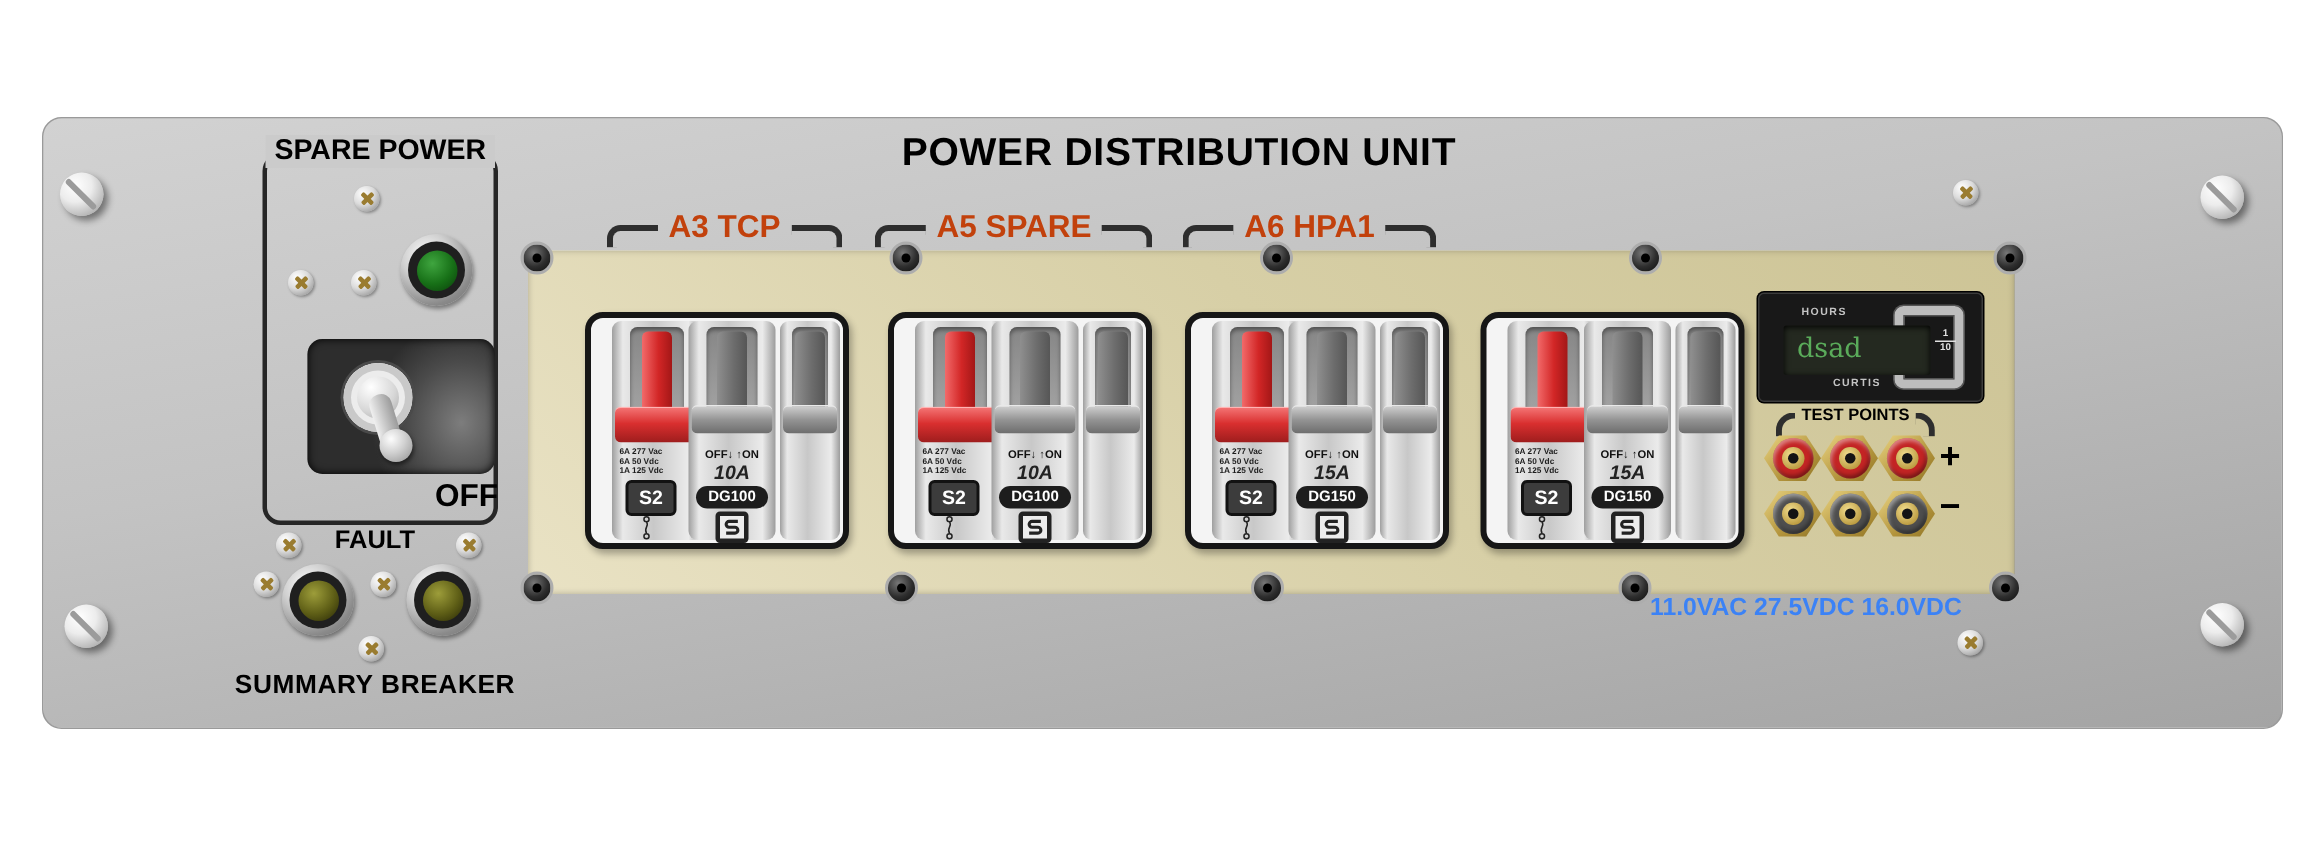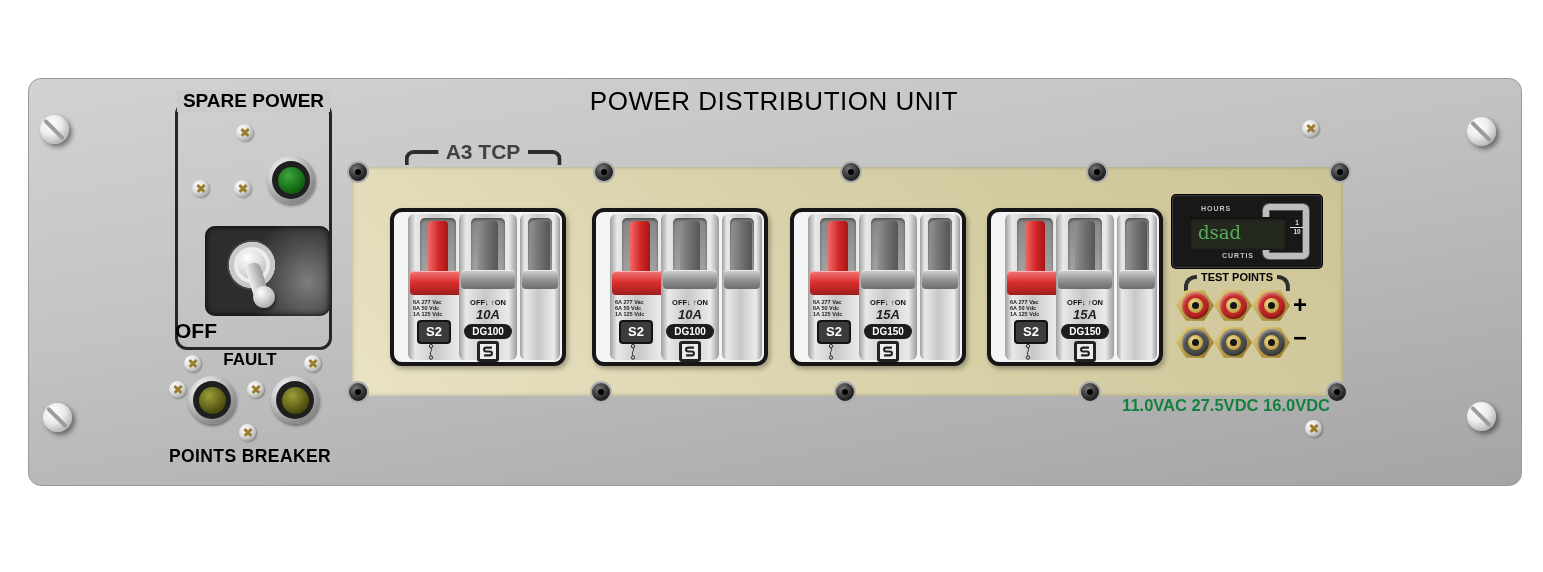--- a/index.html
+++ b/index.html
@@ -4,21 +4,21 @@
 <style>
   html,body{margin:0;padding:0;background:#fff;}
   .stage{position:relative;width:1543px;height:572px;background:#ffffff;overflow:hidden;
          font-family:"Liberation Sans",sans-serif;-webkit-font-smoothing:antialiased;}
   .abs{position:absolute;}
 
   
   .panel{left:28px;top:78px;width:1492px;height:406px;border-radius:13px;
          background:linear-gradient(170deg,#d2d2d2 0%,#c3c3c3 40%,#a4a4a4 100%);
          border:1px solid #9a9a9a;}
-  .title{left:28px;top:86px;width:1492px;text-align:center;font-size:26px;font-weight:normal;color:#000;letter-spacing:.5px;}
+  .title{left:28px;top:86px;width:1492px;text-align:center;font-size:26px;font-weight:bold;color:#000;letter-spacing:.5px;padding-left:12px;}
 
   
   .bigscrew{width:29px;height:29px;border-radius:50%;
             background:radial-gradient(circle at 35% 30%,#ffffff,#ececec 40%,#b9b9b9 75%,#8d8d8d);
             box-shadow:3px 3px 5px rgba(0,0,0,.45);}
   .bigscrew .slot{position:absolute;left:12px;top:1px;width:4px;height:27px;border-radius:2px;
             background:#9b9b9b;transform:rotate(-45deg);}
   .phillips{width:17px;height:17px;border-radius:50%;
             background:radial-gradient(circle at 35% 30%,#ffffff,#dcdcdc 45%,#a3a3a3 80%);
             box-shadow:1px 1px 2px rgba(0,0,0,.35);}
@@ -26,21 +26,21 @@
   .phillips i.a{transform:rotate(45deg);} .phillips i.b{transform:rotate(-45deg);}
   .blackscrew{width:22px;height:22px;border-radius:50%;border:2px solid #adadad;box-sizing:border-box;
             background:radial-gradient(circle at 38% 32%,#777777,#2e2e2e 55%,#0c0c0c);}
   .blackscrew b{position:absolute;left:6px;top:6px;width:6px;height:6px;border-radius:50%;background:#000;}
 
   
   .mpbox{left:175px;top:102px;width:157px;height:248px;border:3.5px solid #262626;border-radius:12px;box-sizing:border-box;}
   .mplabel{left:175px;top:90px;width:157px;text-align:center;}
   .mplabel span{display:inline-block;background:#cbcbcb;padding:0 6px;font-size:19px;font-weight:bold;color:#000;}
   .onlabel{left:175px;top:201px;width:157px;text-align:center;font-size:21px;font-weight:bold;}
-  .offlabel{left:175px;top:319px;width:157px;text-align:left;font-size:21px;font-weight:bold;}
+  .offlabel{left:175px;top:319px;width:157px;text-align:right;font-size:21px;font-weight:bold;}
   .lamp{border-radius:50%;display:flex;align-items:center;justify-content:center;
         background:radial-gradient(circle at 35% 30%,#fdfdfd,#cfcfcf 35%,#8a8a8a 72%,#707070);
         box-shadow:1px 2px 3px rgba(0,0,0,.4);}
   .lamp .ring{width:38px;height:38px;border-radius:50%;background:#1f1f1f;display:flex;align-items:center;justify-content:center;}
   .lamp .lens{width:27px;height:27px;border-radius:50%;}
   .lens.green{background:radial-gradient(circle at 38% 32%,#3fa53f,#177017 55%,#0a3c0a);}
   .lens.olive{background:radial-gradient(circle at 38% 32%,#9d9d3a,#5e5e16 55%,#262606);}
   .tbox{left:205px;top:226px;width:125px;height:90px;border-radius:10px;
         background:radial-gradient(ellipse 75px 85px at 82% 62%,#7d7d7d,#4a4a4a 48%,#2d2d2d 80%);
         box-shadow:inset 0 0 6px #000;}
@@ -56,21 +56,21 @@
   .faultlabel{left:160px;top:350px;width:180px;text-align:center;font-size:17px;font-weight:bold;}
   .summary{left:100px;top:446px;width:300px;text-align:center;font-size:17.5px;font-weight:bold;letter-spacing:.4px;}
 
   
   .tan{left:352px;top:167px;width:991px;height:229px;
        background:linear-gradient(225deg,#cdc496 0%,#d7cfa6 45%,#e9e2c4 100%);
        box-shadow:inset 0 0 4px rgba(0,0,0,.25);}
 
   
   .glabel{top:140px;display:flex;align-items:flex-start;gap:7px;transform:translateX(-50%);}
-  .glabel .gtext{font-size:21px;font-weight:bold;color:#404040;white-space:nowrap;}
+  .glabel .gtext{font-size:21px;font-weight:bold;color:#c2410c;white-space:nowrap;}
   .hook{width:34px;height:15px;margin-top:10px;box-sizing:border-box;}
   .hl{border-top:4px solid #2e2e2e;border-left:4px solid #2e2e2e;border-top-left-radius:9px;}
   .hr{border-top:4px solid #2e2e2e;border-right:4px solid #2e2e2e;border-top-right-radius:9px;}
 
   
   .module{top:208px;width:176px;height:158px;border:4px solid #161616;border-radius:12px;box-sizing:border-box;
           background:#f4f4f4;box-shadow:2px 3px 5px rgba(0,0,0,.3);}
   .pole{position:absolute;top:2px;height:146px;border-radius:6px;
         background:linear-gradient(to right,#9f9f9f 0,#e9e9e9 12%,#c8c8c8 46%,#ebebeb 85%,#9c9c9c 100%);}
   .pole.p1{left:14px;width:60px;}
@@ -119,21 +119,21 @@
         background:linear-gradient(140deg,#ecd786,#b3943c 60%,#8e7325);
         display:flex;align-items:center;justify-content:center;}
   .jack .ring{width:27px;height:27px;border-radius:50%;display:flex;align-items:center;justify-content:center;
         box-shadow:inset 1px 2px 3px rgba(255,255,255,.45),inset -1px -2px 3px rgba(0,0,0,.4);}
   .ring.red{background:#c32424;} .ring.blk{background:#4e4e4e;}
   .jack .gold{width:15px;height:15px;border-radius:50%;display:flex;align-items:center;justify-content:center;
         background:radial-gradient(circle at 40% 35%,#f2de90,#bb9b40 75%);}
   .jack .hole{width:7px;height:7px;border-radius:50%;background:#141414;}
   .sign{font-size:24px;font-weight:bold;color:#000;}
 
-  .volts{left:1100px;top:396px;width:230px;text-align:right;font-size:16.5px;font-weight:bold;color:#15803d;}
+  .volts{left:1100px;top:396px;width:230px;text-align:left;font-size:16.5px;font-weight:bold;color:#3b82f6;}
 </style>
 </head>
 <body>
 
 <div class="stage">
 
   <div class="abs panel"></div>
   <div class="abs title">POWER DISTRIBUTION UNIT</div>
 
   <div class="abs tan"></div>
@@ -156,25 +156,35 @@
   <div class="abs lamp" style="left:188px;top:376px;width:48px;height:48px;">
     <div class="ring">
         <div class="lens olive"></div>
       </div>
   </div>
   <div class="abs lamp" style="left:271px;top:376px;width:48px;height:48px;">
     <div class="ring">
         <div class="lens olive"></div>
       </div>
   </div>
-  <div class="abs summary">POINTS BREAKER</div>
+  <div class="abs summary">SUMMARY BREAKER</div>
 
   <div class="abs glabel" style="left:483px;">
     <span class="hook hl"></span>
     <span class="gtext">A3 TCP</span>
+    <span class="hook hr"></span>
+  </div>
+  <div class="abs glabel" style="left:676px;">
+    <span class="hook hl"></span>
+    <span class="gtext">A5 SPARE</span>
+    <span class="hook hr"></span>
+  </div>
+  <div class="abs glabel" style="left:873px;">
+    <span class="hook hl"></span>
+    <span class="gtext">A6 HPA1</span>
     <span class="hook hr"></span>
   </div>
 
   <div class="abs module" style="left:390px;">
     <div class="pole p1">
       <div class="chan"></div>
       <div class="stem red"></div>
       <div class="bar red"></div>
       <div class="ratings">
         <div>6A 277 Vac</div>

